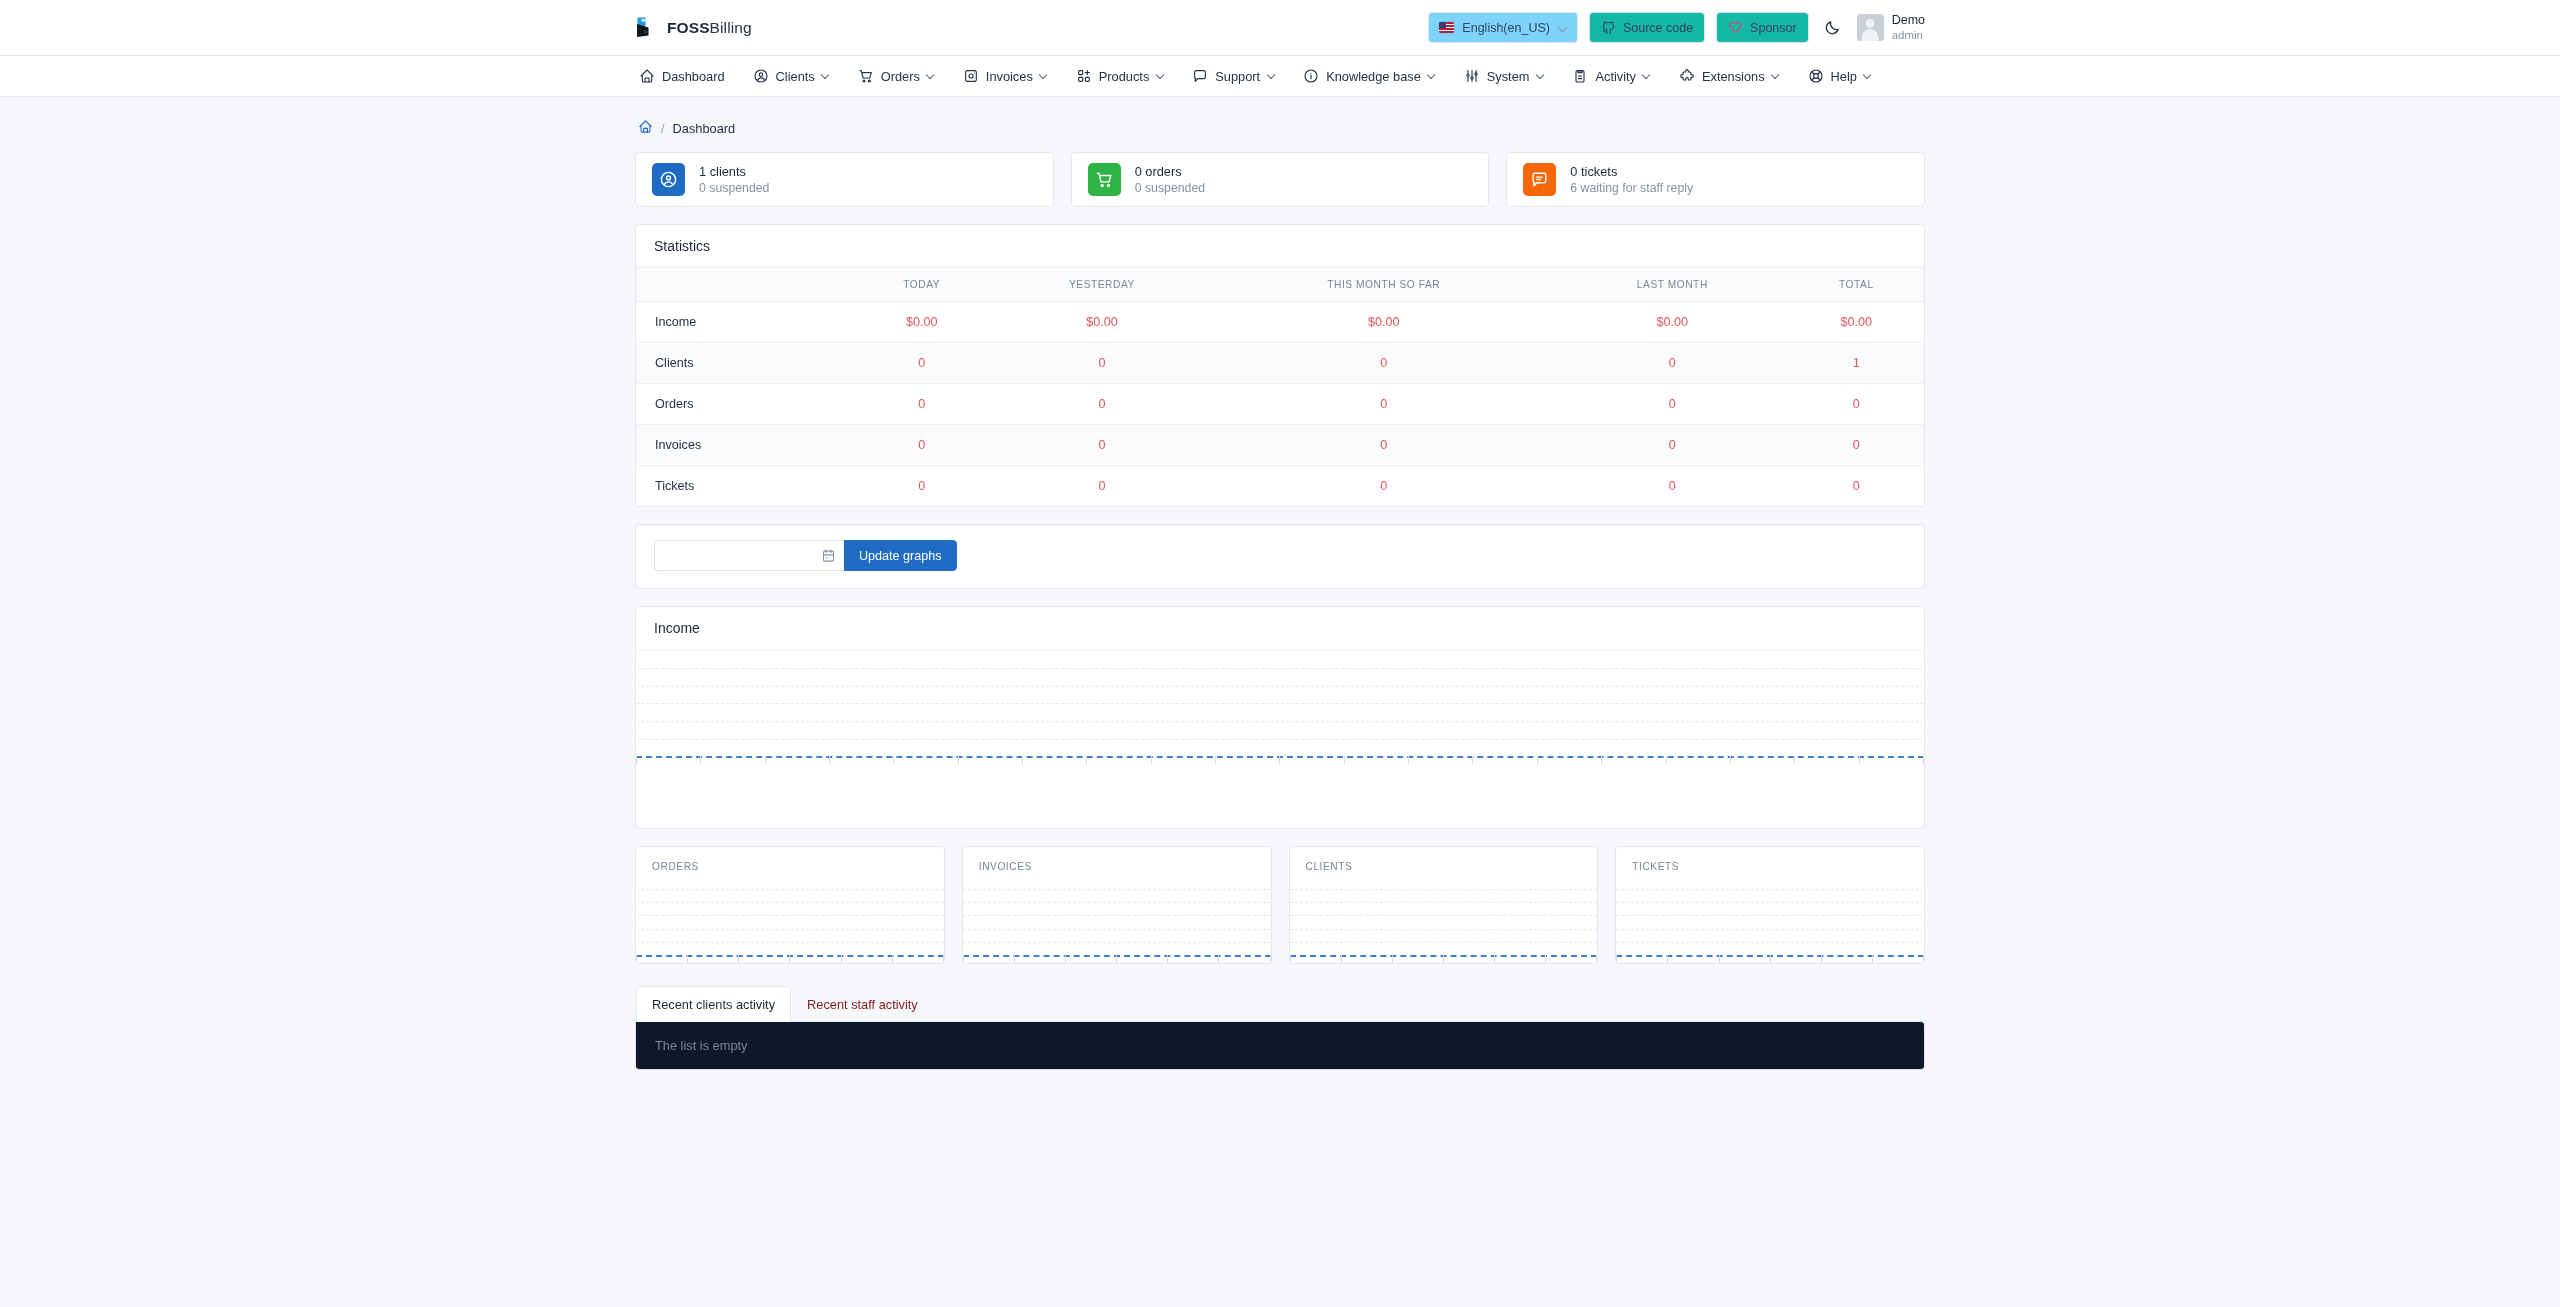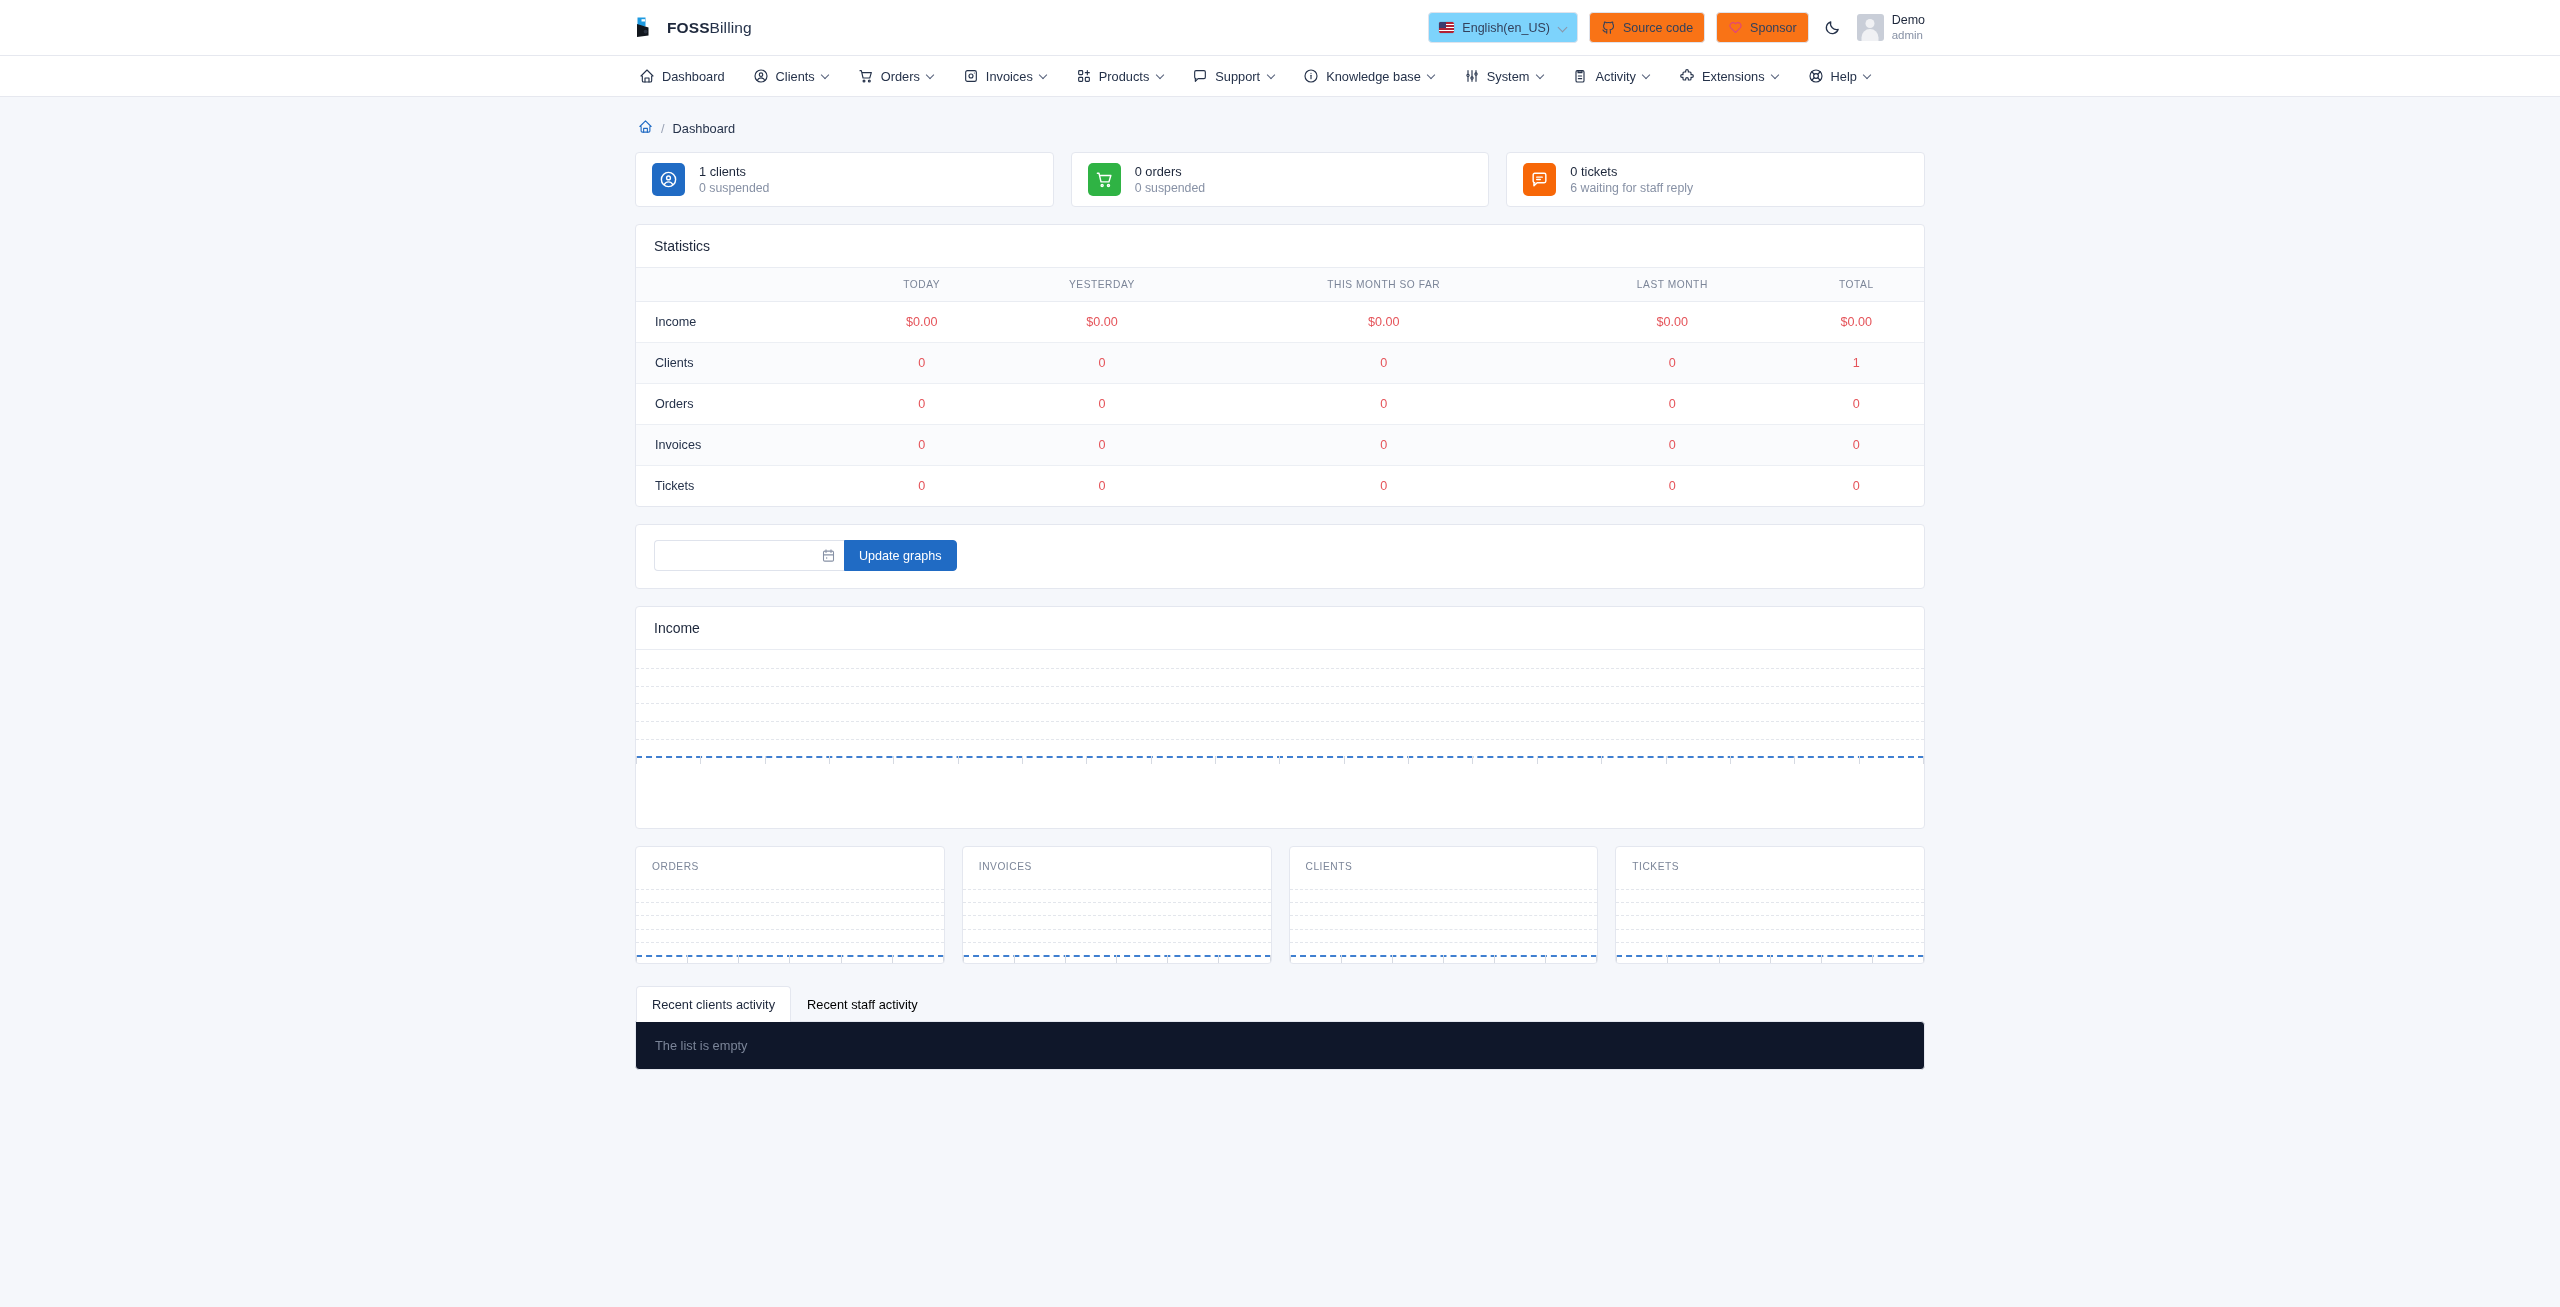--- a/index.html
+++ b/index.html
@@ -57,21 +57,21 @@
   .chev::before {
     content: ""; position: absolute; left: 0; top: 1px;
     width: 6px; height: 6px;
     border-right: 1.4px solid #8b94a7; border-bottom: 1.4px solid #8b94a7;
     transform: rotate(45deg);
   }
 
   .pill-btn {
     display: flex; align-items: center; gap: 7px;
     border: 1px solid #dfe3ec; border-radius: 4px;
-    height: 31px; padding: 5px 11px; background: #f97316;
+    height: 31px; padding: 5px 11px; background: #14b8a6;
     font-size: 12.5px; color: #33415c;
   }
   .icon-moon { width: 17px; height: 17px; }
   .moon-btn { width: 26px; height: 26px; display: flex; align-items: center; justify-content: center; }
 
   .user-box { display: flex; align-items: center; gap: 8px; }
   .avatar {
     width: 27px; height: 27px; border-radius: 3px; background: #c9ced8;
     position: relative; overflow: hidden; flex: none;
   }
@@ -207,21 +207,21 @@
     position: absolute; top: 14px; left: 16px;
     font-size: 10.2px; letter-spacing: .55px; color: #7b8598; text-transform: uppercase;
   }
   .mini-plot { position: absolute; left: 0; right: 0; top: 34px; bottom: 0; }
 
   
   .tabs { display: flex; margin-top: 22px; padding-left: 1px; }
   .tab {
     font-size: 12.8px; padding: 10px 15px;
     border: 1px solid transparent; border-bottom: none;
-    color: #000000; border-radius: 4px 4px 0 0;
+    color: #7f1d1d; border-radius: 4px 4px 0 0;
   }
   .tab.active {
     background: #fff; color: #1d273b;
     border-color: #e4e7ef;
   }
   .tab-body {
     background: #0f172a; border: 1px solid #e4e7ef; border-radius: 0 4px 4px 4px;
     padding: 16px 19px; font-size: 12.8px; color: #7b8598;
     margin-top: -1px;
   }

